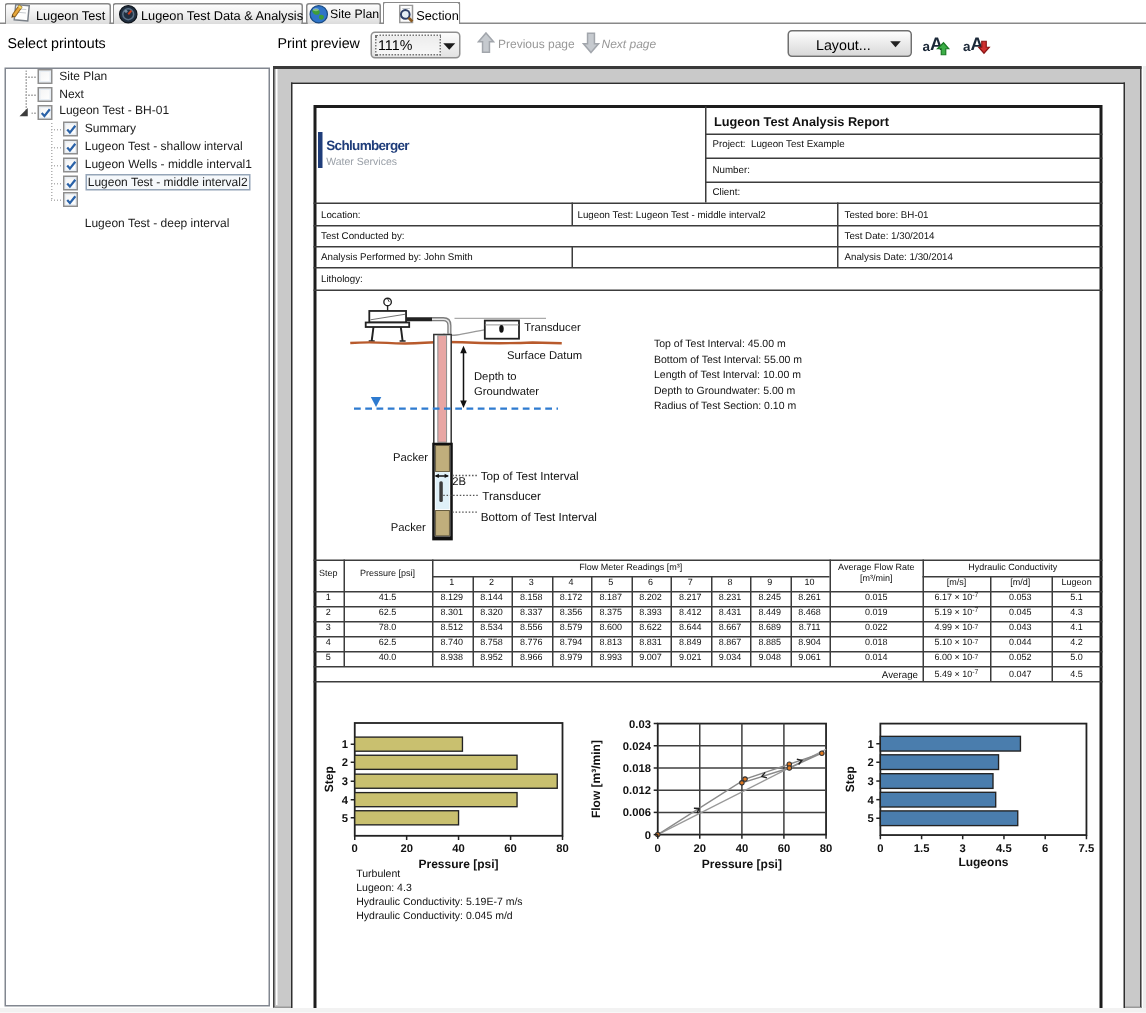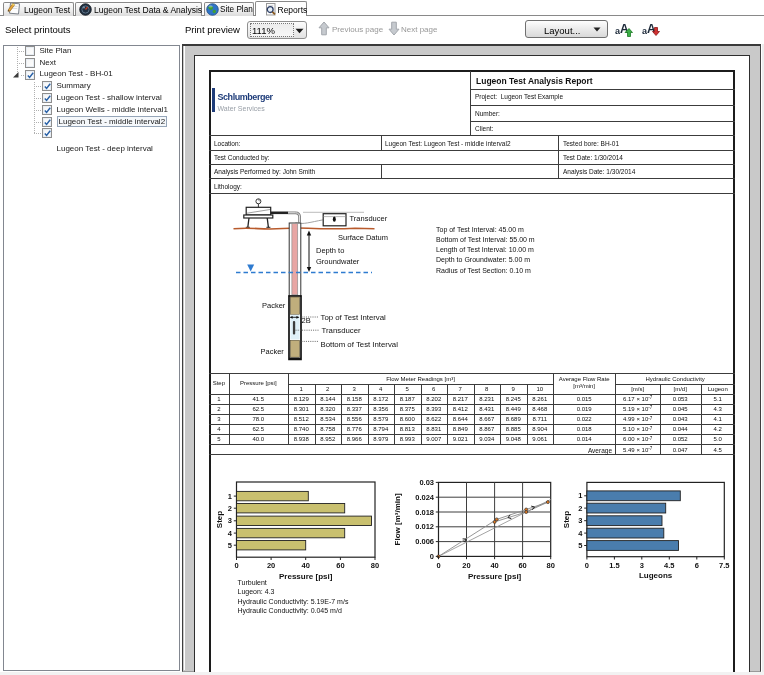--- a/index.html
+++ b/index.html
@@ -46,41 +46,41 @@
 <div class="abs" style="left:220px;top:4.5px;font-size:8.2px;color:#000;">Site Plan</div>
 
 <div class="abs" style="left:254.8px;top:1px;width:52.5px;height:15px;border:1px solid #898989;border-bottom:none;border-radius:2px 2px 0 0;background:#fff;"></div>
 <svg class="abs" style="left:264.5px;top:2.5px;" width="12" height="13" viewBox="0 0 12 13">
   <rect x="1.5" y="0.5" width="8.5" height="11.5" fill="#fcfcfc" stroke="#999" stroke-width="1"></rect>
   <line x1="3.2" y1="2.6" x2="8.3" y2="2.6" stroke="#c4c8cc" stroke-width="0.7"></line>
   <line x1="3.2" y1="4.4" x2="8.3" y2="4.4" stroke="#c4c8cc" stroke-width="0.7"></line>
   <circle cx="5.2" cy="6.6" r="2.9" fill="#dce8f2" fill-opacity="0.7" stroke="#2d3e66" stroke-width="1.3"></circle>
   <line x1="7.4" y1="8.8" x2="9.9" y2="11.3" stroke="#8a5a20" stroke-width="1.9"></line>
 </svg>
-<div class="abs" style="left:277.5px;top:4.5px;font-size:8.5px;color:#000;">Reports</div>
+<div class="abs" style="left:277.5px;top:4.5px;font-size:8.5px;color:#000;">Section</div>
 
 <div class="abs" style="left:5px;top:24px;font-size:9.5px;color:#000;">Select printouts</div>
 <div class="abs" style="left:185px;top:24px;font-size:9.5px;color:#000;">Print preview</div>
 
 <div class="abs" style="left:247px;top:20.5px;width:60px;height:18px;border:1px solid #8f8f8f;border-radius:3px;background:linear-gradient(#fcfcfc,#e2e2e2);"></div>
 <div class="abs" style="left:249.5px;top:22.5px;width:44px;height:14px;background:linear-gradient(#ececec,#f7f7f7);border:1px dotted #777;"></div>
 <div class="abs" style="left:252px;top:24.5px;font-size:9.5px;color:#000;">111%</div>
 <svg class="abs" style="left:294.5px;top:27.5px;" width="9" height="6" viewBox="0 0 9 6">
     <path d="M0.5 0.8 L8.5 0.8 L4.5 5.2 Z" fill="#1a1a1a"></path>
   </svg>
 
 <svg class="abs" style="left:318px;top:21px;" width="12" height="15" viewBox="0 0 12 15">
   <path d="M6 1 L11 6.8 L8.3 6.8 L8.3 13.8 L3.7 13.8 L3.7 6.8 L1 6.8 Z" fill="#c6cacf" stroke="#a2a6ac" stroke-width="1"></path>
 </svg>
 <div class="abs" style="left:332px;top:24.5px;font-size:8px;color:#989898;">Previous page</div>
 
 <svg class="abs" style="left:388px;top:21px;" width="12" height="15" viewBox="0 0 12 15">
   <path d="M6 14 L11 8.2 L8.3 8.2 L8.3 1.2 L3.7 1.2 L3.7 8.2 L1 8.2 Z" fill="#c6cacf" stroke="#a2a6ac" stroke-width="1"></path>
 </svg>
-<div class="abs" style="left:401px;top:24.5px;font-size:8px;color:#989898;">Next page</div>
+<div class="abs" style="left:401px;top:24.5px;font-size:8px;color:#989898;font-style:italic;">Next page</div>
 
 <div class="abs" style="left:525px;top:20px;width:83px;height:18px;border:1px solid #707070;border-radius:3px;background:linear-gradient(#fefefe,#e9e9e9 55%,#d9d9d9);"></div>
 <div class="abs" style="left:544px;top:24.5px;font-size:9.5px;color:#000;">Layout...</div>
 <svg class="abs" style="left:593px;top:27px;" width="8" height="5" viewBox="0 0 8 5">
     <path d="M0.5 0.5 L7.5 0.5 L4 4.5 Z" fill="#222"></path>
   </svg>
 
 <svg class="abs" style="left:615px;top:21px;" width="20" height="17" viewBox="0 0 20 17">
   <text x="0" y="13" font-size="9" font-weight="bold" fill="#1b2838" font-family="Liberation Sans">a</text>
   <text x="5" y="12" font-size="12" font-weight="bold" fill="#1b2838" font-family="Liberation Sans">A</text>

